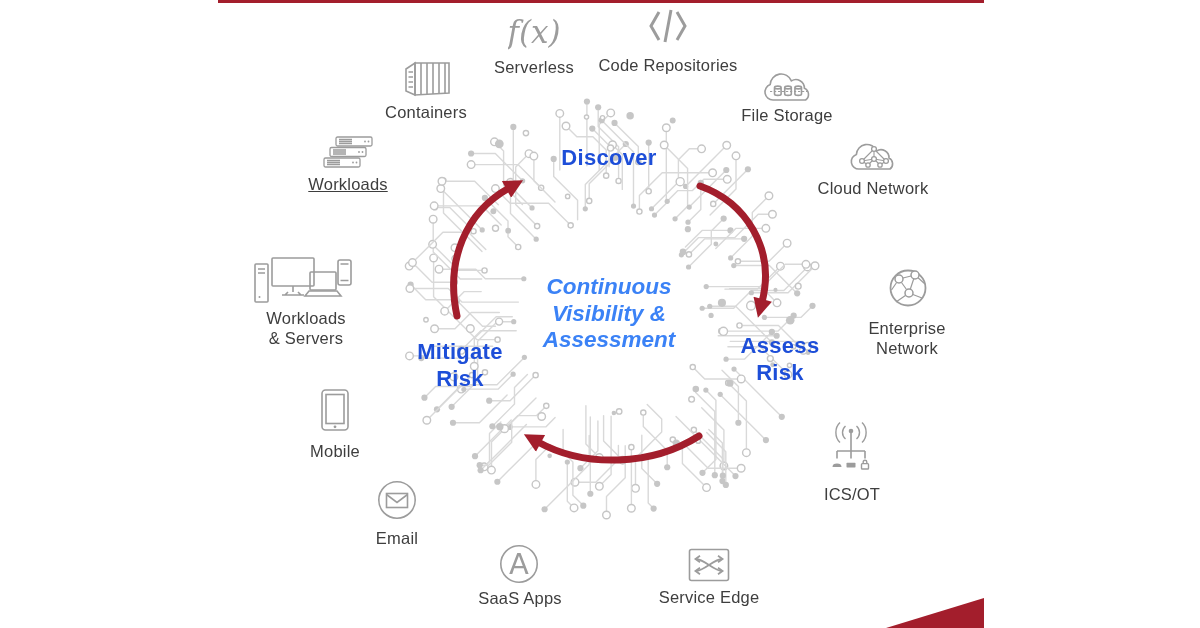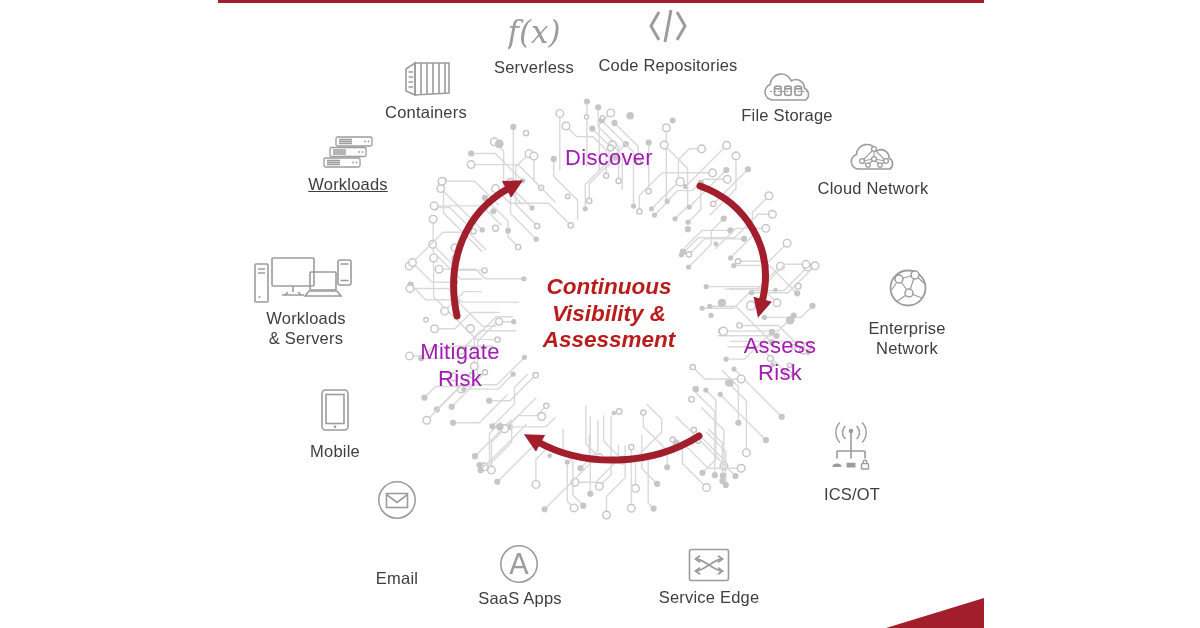--- a/index.html
+++ b/index.html
@@ -6,23 +6,23 @@
   #canvas{position:relative;width:1200px;height:628px;background:#fff;overflow:hidden;
           font-family:"Liberation Sans",sans-serif;}
   #bgsvg{position:absolute;left:0;top:0;width:1200px;height:628px;}
   .top-line{position:absolute;left:218px;top:0;width:766px;height:3px;background:#A31E2C;}
   .asset{position:absolute;}
   .asset-icon{display:block;}
   .icon *{vector-effect:none;}
   .icon{stroke:#9C9C9C;fill:none;stroke-width:1.6;}
   .asset-label{position:absolute;transform:translateX(-50%);text-align:center;
       color:#3E3E3E;font-size:16.5px;line-height:20px;letter-spacing:.2px;white-space:nowrap;}
-  .stage{position:absolute;transform:translateX(-50%);text-align:center;color:#a21caf;
-      font-weight:normal;font-size:22px;line-height:27px;white-space:nowrap;letter-spacing:.3px;}
-  .center-text{position:absolute;transform:translateX(-50%);text-align:center;color:#b91c1c;
+  .stage{position:absolute;transform:translateX(-50%);text-align:center;color:#1d4ed8;
+      font-weight:bold;font-size:22px;line-height:27px;white-space:nowrap;letter-spacing:.3px;}
+  .center-text{position:absolute;transform:translateX(-50%);text-align:center;color:#3b82f6;
       font-weight:bold;font-style:italic;font-size:22.5px;line-height:26.5px;white-space:nowrap;}
 </style>
 </head>
 <body>
 
 <div id="canvas">
 
   <div class="top-line"></div>
 
   <svg id="bgsvg" viewBox="0 0 1200 628" xmlns="http://www.w3.org/2000/svg">
@@ -529,21 +529,21 @@
     <div>SaaS Apps</div>
   </div>
 
   <div class="asset" style="left:377px;top:480px;">
     <svg class="icon asset-icon" width="40" height="40" viewBox="0 0 40 40">
       <circle cx="20" cy="20" r="18.2"></circle>
       <rect x="9.5" y="13.5" width="21" height="14"></rect>
       <path d="M9.5 14.5 L20 22.5 L30.5 14.5"></path>
     </svg>
   </div>
-  <div class="asset-label" style="left:397px;top:528px;margin-top:40px;">
+  <div class="asset-label" style="left:397px;top:528px;">
     <div>Email</div>
   </div>
 
   <div class="asset" style="left:320px;top:388px;">
     <svg class="icon asset-icon" width="30" height="44" viewBox="0 0 30 44">
       <rect x="2" y="2" width="26" height="40" rx="3.5"></rect>
       <rect x="6" y="6.5" width="18" height="29"></rect>
       <circle cx="15" cy="38.8" r="1.4" fill="#9C9C9C" stroke="none"></circle>
     </svg>
   </div>

